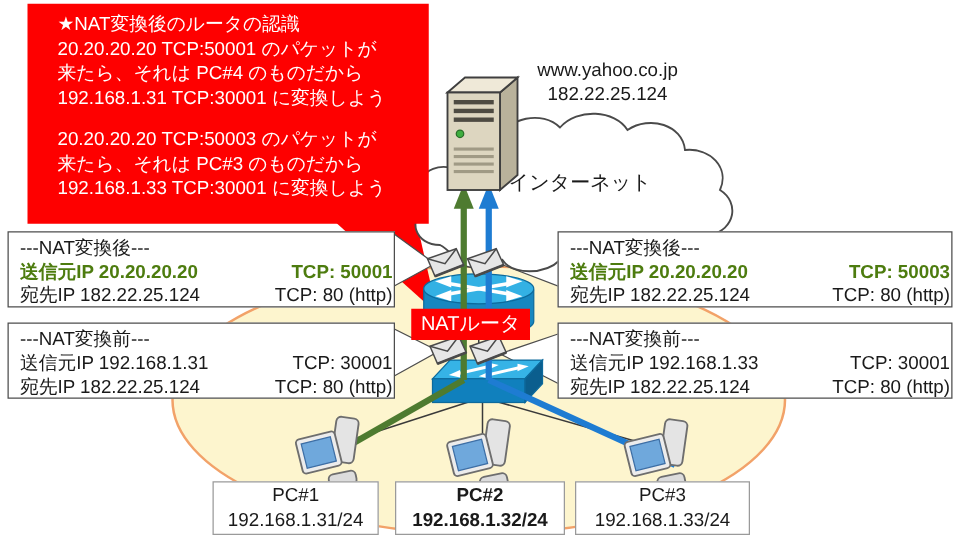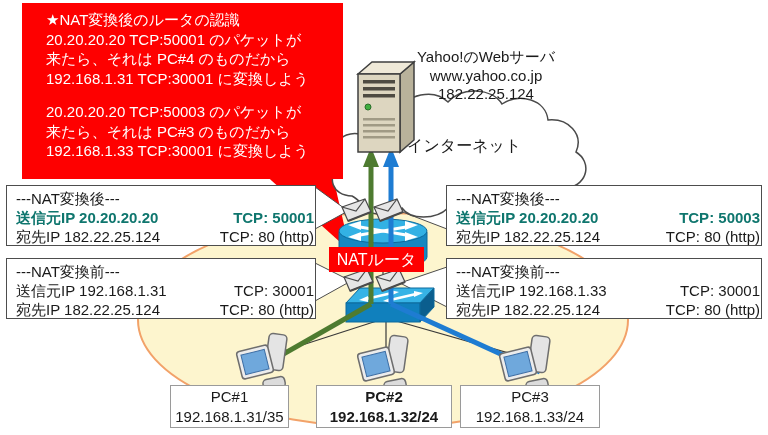--- a/index.html
+++ b/index.html
@@ -8,21 +8,21 @@
   #bg{position:absolute;left:0;top:0;}
 
   .callout-red{position:absolute;left:22px;top:3px;width:321px;height:176px;
     background:#fe0000;color:#fff;font-size:15px;line-height:19.5px;
     padding:7px 0 0 24px;box-sizing:border-box;}
   .callout-red .gap{height:14px;}
 
   .pbox{position:absolute;background:#fff;border:1px solid #4d4d4d;
     font-size:15px;line-height:19px;padding:3px 1px 4px 9px;box-sizing:border-box;}
   .pbox .row{display:flex;justify-content:space-between;}
-  .pbox .hot{color:#0f766e;font-weight:bold;}
+  .pbox .hot{color:#4d7c0f;font-weight:bold;}
 
   .router-label{position:absolute;left:329px;top:247px;width:95px;height:25px;
     background:#fe0000;color:#fff;font-size:16px;line-height:25px;text-align:center;}
 
   .server-text{position:absolute;left:400px;top:48px;width:172px;
     text-align:center;font-size:15px;line-height:18.5px;}
 
   .internet-label{position:absolute;left:407px;top:136px;font-size:16px;}
 
   .pcbox{position:absolute;top:385px;height:43px;background:#fff;border:1px solid #9a9a9a;
@@ -213,32 +213,31 @@
       <span>送信元IP 192.168.1.33</span>
       <span>TCP: 30001</span>
     </div>
     <div class="row">
       <span>宛先IP 182.22.25.124</span>
       <span>TCP: 80 (http)</span>
     </div>
   </div>
 
   <div class="server-text">
-    <div>Yahoo!のWebサーバ</div>
     <div>www.yahoo.co.jp</div>
     <div>182.22.25.124</div>
   </div>
 
   <div class="internet-label">インターネット</div>
 
   <div class="router-label">NATルータ</div>
 
-  <div class="pcbox" style="left:170px;width:119px;">
+  <div class="pcbox" style="left:170px;width:133px;">
     <div>PC#1</div>
-    <div>192.168.1.31/35</div>
+    <div>192.168.1.31/24</div>
   </div>
   <div class="pcbox" style="left:316px;width:136px;font-weight:bold;">
     <div>PC#2</div>
     <div>192.168.1.32/24</div>
   </div>
   <div class="pcbox" style="left:460px;width:140px;">
     <div>PC#3</div>
     <div>192.168.1.33/24</div>
   </div>
 

